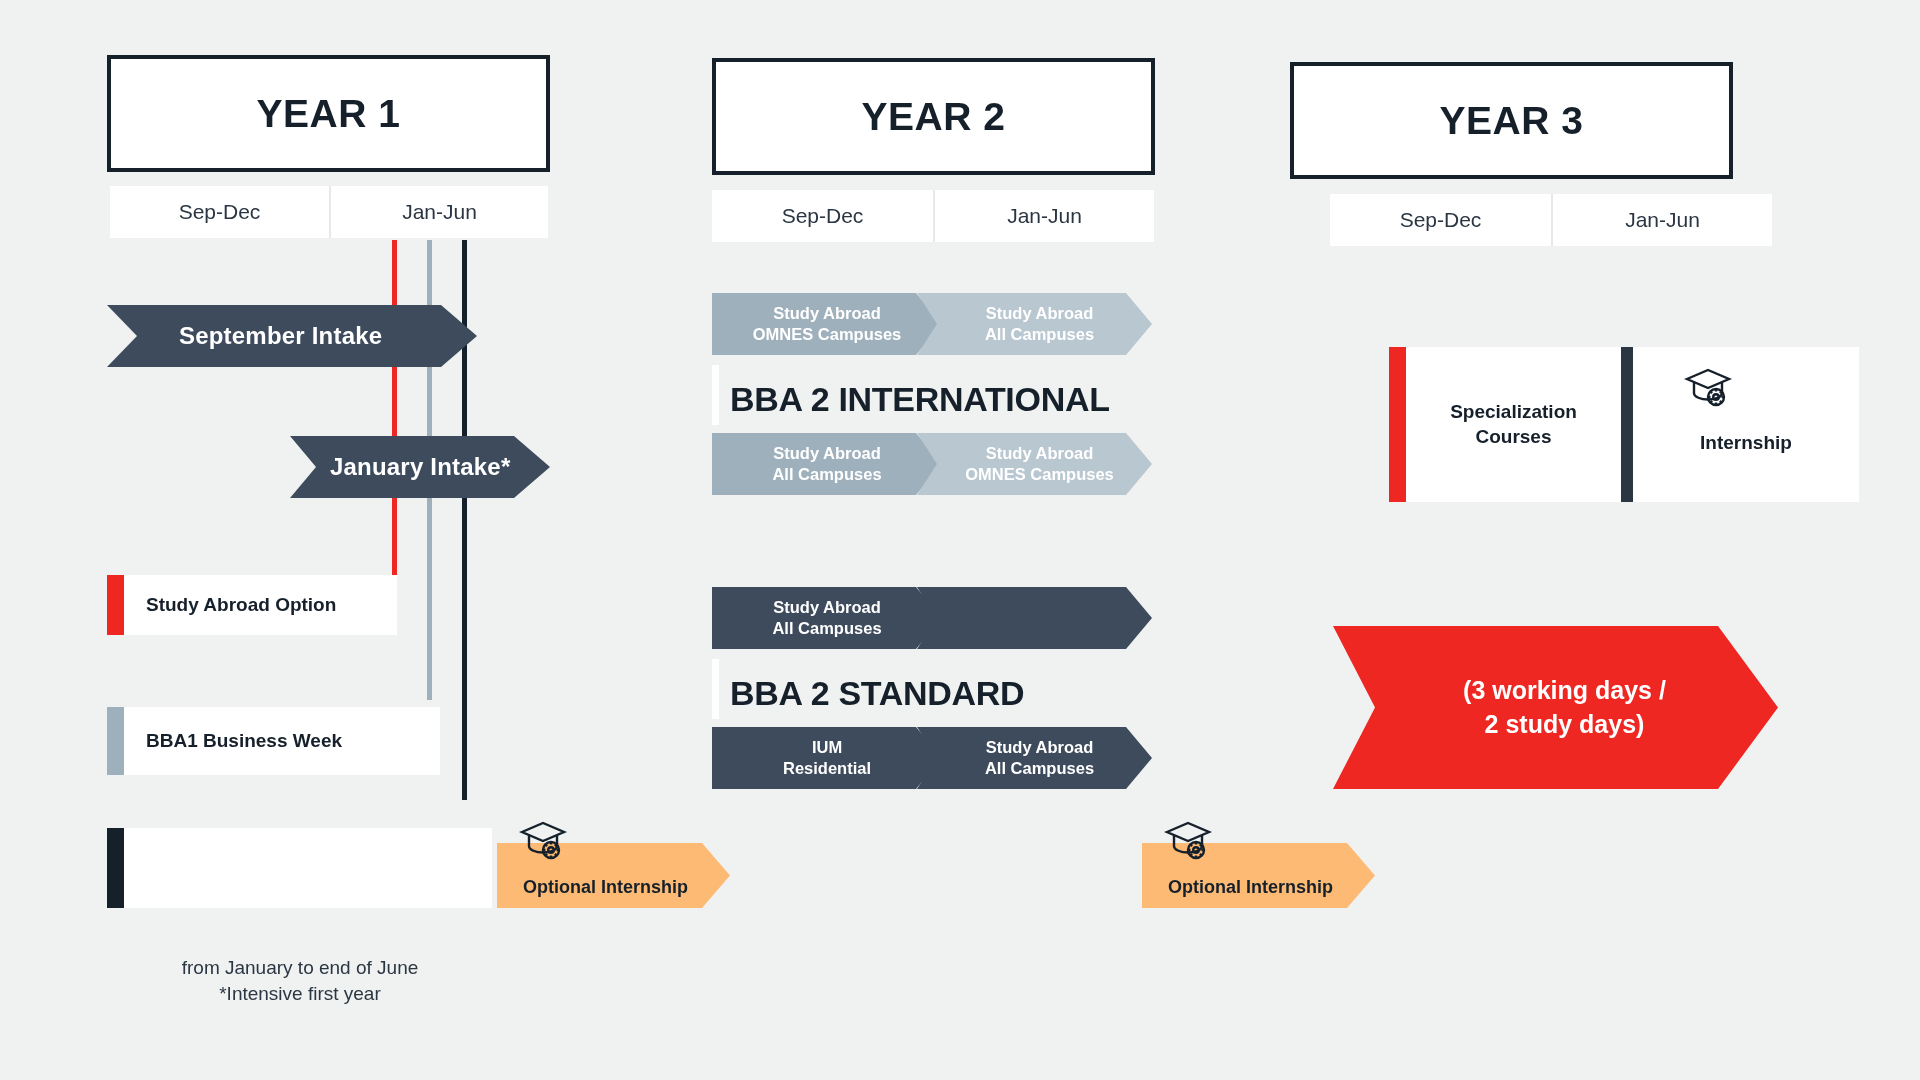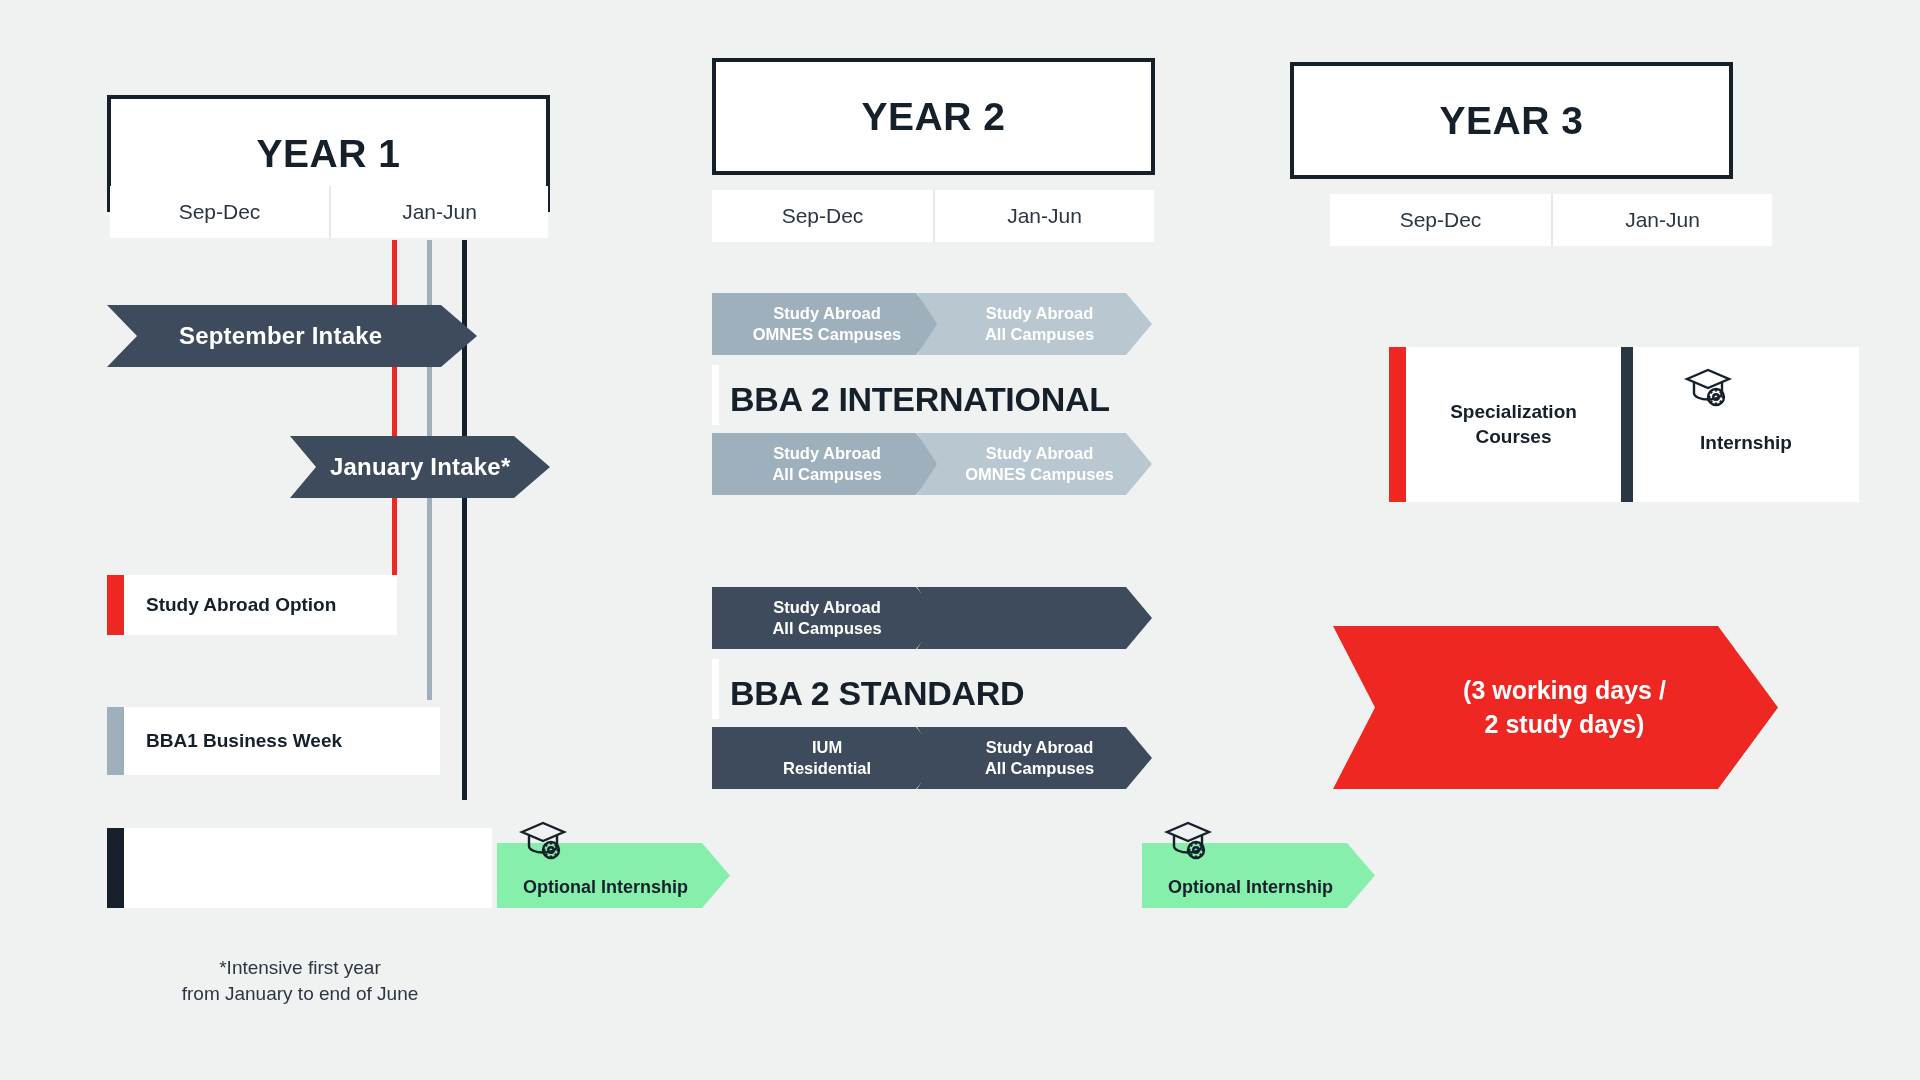--- a/index.html
+++ b/index.html
@@ -123,21 +123,21 @@
     position: absolute;
     font-size: 34px;
     font-weight: bold;
     color: #16202b;
     letter-spacing: -0.3px;
   }
 
   
   .opt-chev {
     position: absolute;
-    background: #86efac;
+    background: #fdba74;
     clip-path: polygon(0 0, calc(100% - 28px) 0, 100% 50%, calc(100% - 28px) 100%, 0 100%);
     display: flex;
     align-items: flex-end;
     box-sizing: border-box;
   }
   .opt-label {
     font-size: 18px;
     font-weight: bold;
     color: #16202b;
     padding: 0 0 10px 26px;
@@ -190,21 +190,21 @@
     color: #2b3643;
     text-align: center;
     line-height: 1.35;
   }
 </style>
 </head>
 <body>
 
 <div id="canvas">
 
-  <div class="abs year-box" style="left:107px; top:55px; width:443px; height:117px;margin-top:40px;">
+  <div class="abs year-box" style="left:107px; top:55px; width:443px; height:117px;">
     <span class="year-label">YEAR 1</span>
   </div>
 
   <div class="abs sem-row" style="left:110px; top:186px;">
     <div class="sem-box" style="width:219px;">
       <span>Sep-Dec</span>
     </div>
     <div class="sem-box" style="width:219px;">
       <span>Jan-Jun</span>
     </div>
@@ -244,22 +244,22 @@
     <g fill="none" stroke="#16202b" stroke-width="2.4">
       <path d="M4 14 L25 5 L46 14 L25 23 Z"></path>
       <path d="M11 17.5 L11 28 C11 32 18 34.5 25 34.5 C32 34.5 39 32 39 28 L39 17.5"></path>
       <circle cx="33" cy="32" r="8"></circle>
       <path d="M33 26.5 v-3 M33 37.5 v3 M27.5 32 h-3 M38.5 32 h3 M29.1 28.1 l-2.1-2.1 M36.9 35.9 l2.1 2.1 M36.9 28.1 l2.1-2.1 M29.1 35.9 l-2.1 2.1"></path>
       <circle cx="33" cy="32" r="2.8"></circle>
     </g>
   </svg>
 
   <div class="footnote" style="left:120px; top:955px; width:360px;">
+    <div>from January to end of June</div>
     <div>*Intensive first year</div>
-    <div>from January to end of June</div>
   </div>
 
   <div class="abs year-box" style="left:712px; top:58px; width:443px; height:117px;">
     <span class="year-label">YEAR 2</span>
   </div>
 
   <div class="abs sem-row" style="left:712px; top:190px;">
     <div class="sem-box" style="width:221px;">
       <span>Sep-Dec</span>
     </div>

